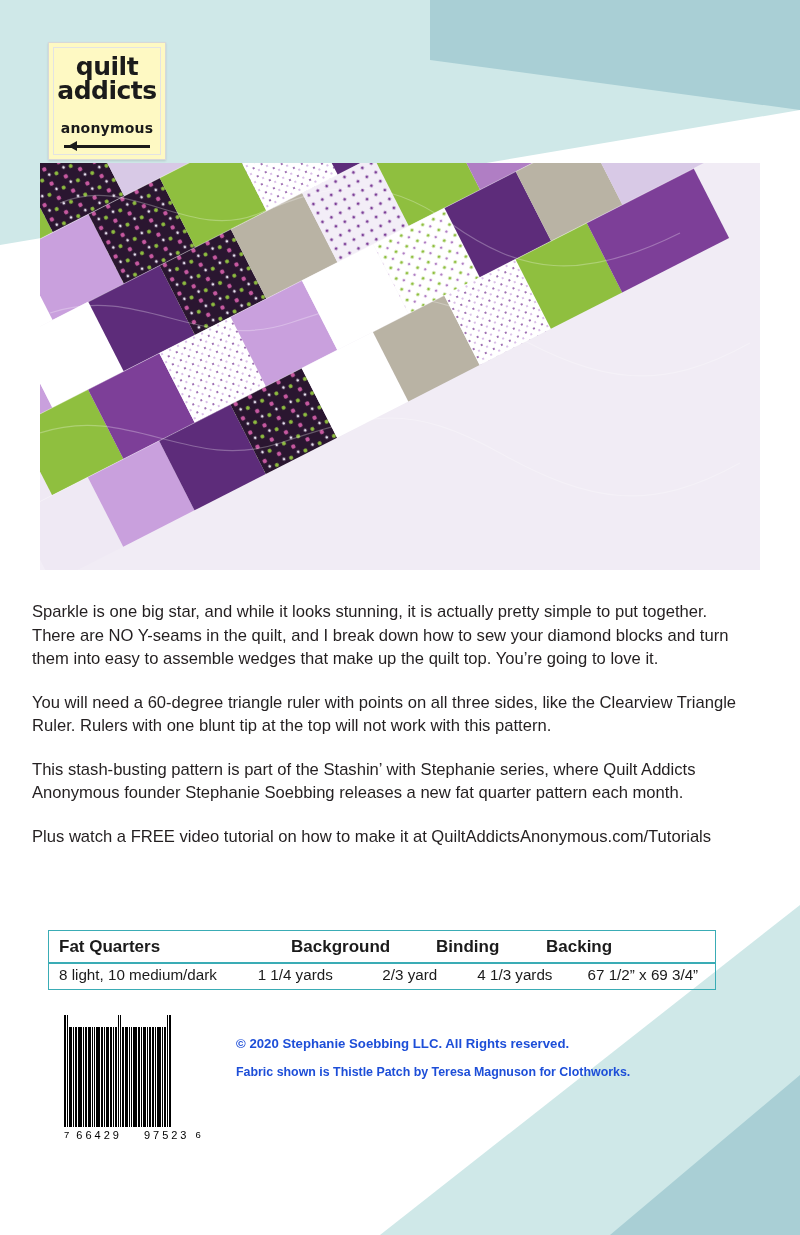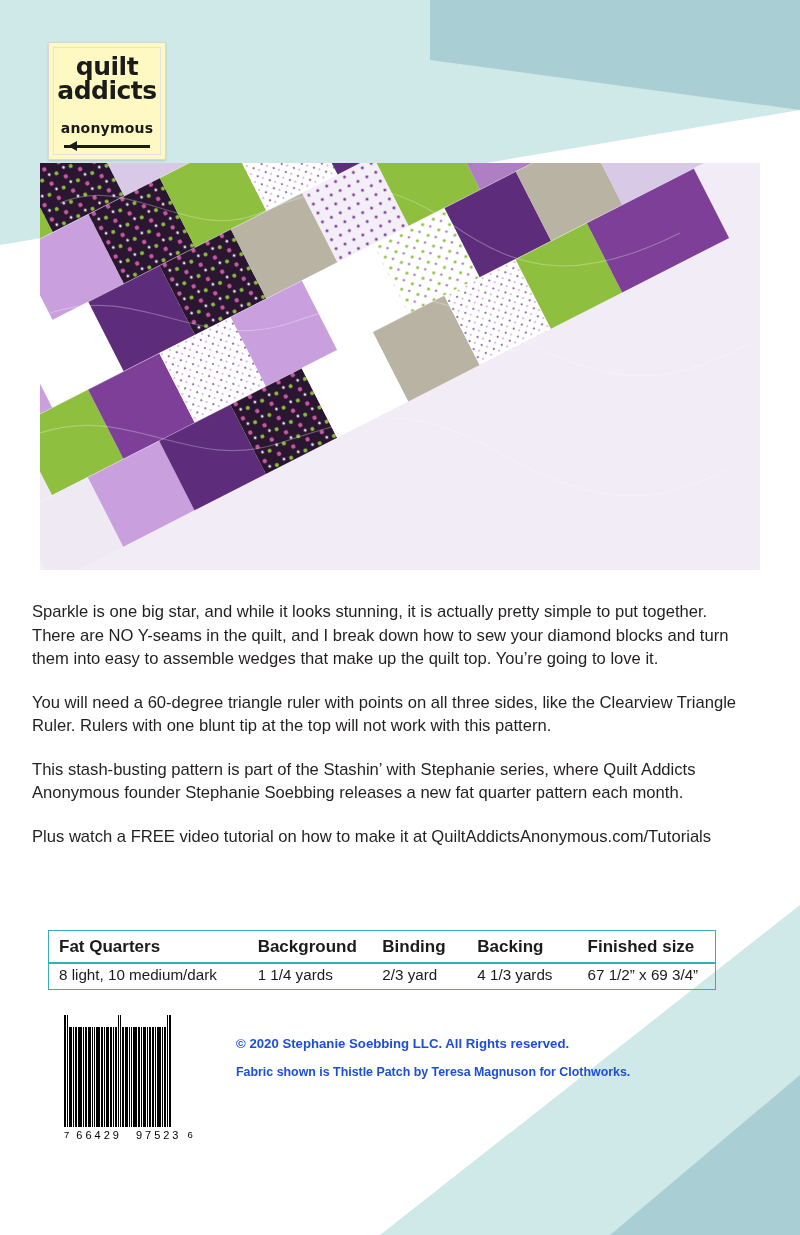--- a/index.html
+++ b/index.html
@@ -222,21 +222,21 @@
   .barcode-digits {
     display: flex;
     font-family: "Liberation Sans", sans-serif;
     font-size: 11px;
     margin-top: 2px;
     color: #000;
     letter-spacing: 1px;
   }
   .bd-lead { margin-right: 6px; font-size: 9.5px; }
   .bd-left { letter-spacing: 3px; }
-  .bd-right { letter-spacing: 3px; margin-left: 14px; }
+  .bd-right { letter-spacing: 3px; margin-left: 22px; }
   .bd-trail { margin-left: 6px; font-size: 9.5px; }
 
   
   .legal {
     position: absolute;
     left: 236px;
     top: 1036px;
     width: 440px;
     color: #1d4ed8;
   }
@@ -428,21 +428,20 @@
     <p>This stash-busting pattern is part of the Stashin’ with Stephanie series, where Quilt Addicts Anonymous founder Stephanie Soebbing releases a new fat quarter pattern each month.</p>
     <p>Plus watch a FREE video tutorial on how to make it at QuiltAddictsAnonymous.com/Tutorials</p>
   </div>
 
   <div class="req-table">
     <div class="req-row head">
       <div class="cell c1">Fat Quarters</div>
       <div class="cell c2">Background</div>
       <div class="cell c3">Binding</div>
       <div class="cell c4">Backing</div>
-      <div class="cell c5">Finished size</div>
     </div>
     <div class="req-divider"></div>
     <div class="req-row vals">
       <div class="cell c1">8 light, 10 medium/dark</div>
       <div class="cell c2">1 1/4 yards</div>
       <div class="cell c3">2/3 yard</div>
       <div class="cell c4">4 1/3 yards</div>
       <div class="cell c5">67 1/2” x 69 3/4”</div>
     </div>
   </div>

